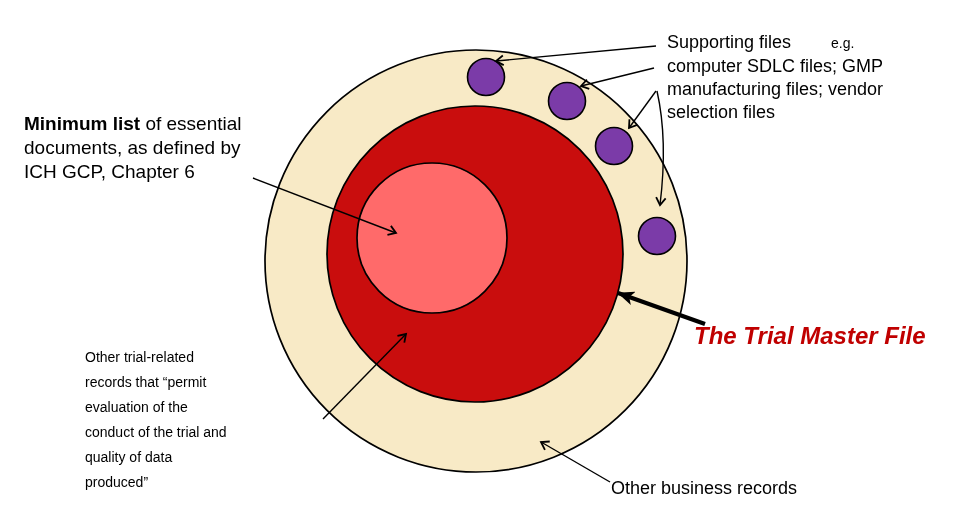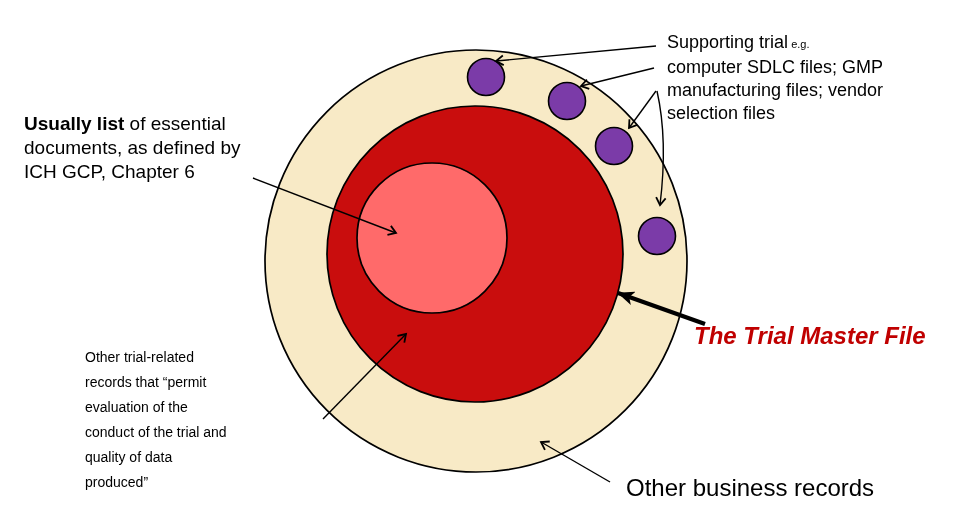--- a/index.html
+++ b/index.html
@@ -33,21 +33,21 @@
     line-height: 24px;
   }
   .minimum-list-label b { font-weight: bold; }
   .supporting-files-label {
     left: 667px;
     top: 31px;
     width: 260px;
     font-size: 18px;
     line-height: 23px;
   }
-  .supporting-files-label .eg { font-size: 11px; }
+  .supporting-files-label .eg { font-size: 14px; margin-left: 36px; }
   .outside-scope-label {
     left: 749px;
     top: 140px;
     width: 140px;
     font-size: 19px;
     line-height: 25px;
     font-style: italic;
     color: #7030A0;
   }
   .tmf-title-label {
@@ -63,23 +63,22 @@
     left: 85px;
     top: 345px;
     width: 240px;
     font-size: 14px;
     line-height: 25px;
   }
   .other-business-label {
     left: 611px;
     top: 476px;
     width: 280px;
-    font-size: 24px;
+    font-size: 18px;
     line-height: 24px;
-    margin-left: 15px;
   }
 </style>
 </head>
 <body>
 
 <div class="canvas">
 
   <svg class="diagram-svg" width="961" height="509" viewBox="0 0 961 509" xmlns="http://www.w3.org/2000/svg">
     <defs>
       <marker id="chev" viewBox="0 0 10 10" markerUnits="userSpaceOnUse" markerWidth="12" markerHeight="12" refX="7.6" refY="5" orient="auto">
@@ -103,25 +102,25 @@
     <path d="M323,419 L406,334" fill="none" stroke="#000000" stroke-width="1.4" marker-end="url(#chev)"></path>
     <path d="M610,482 L541,442" fill="none" stroke="#000000" stroke-width="1.4" marker-end="url(#chev)"></path>
     <path d="M656,46 L496,61" fill="none" stroke="#000000" stroke-width="1.4" marker-end="url(#chev)"></path>
     <path d="M654,68 L581,86" fill="none" stroke="#000000" stroke-width="1.4" marker-end="url(#chev)"></path>
     <path d="M656,91 L629,128" fill="none" stroke="#000000" stroke-width="1.4" marker-end="url(#chev)"></path>
     <path d="M657,91 Q668,140 660,205" fill="none" stroke="#000000" stroke-width="1.4" marker-end="url(#chev)"></path>
 
     <path d="M705,324 L618,293" fill="none" stroke="#000000" stroke-width="4.2" marker-end="url(#stealth)"></path>
   </svg>
 
-  <div class="label minimum-list-label"><b>Usually list</b><span> of essential
+  <div class="label minimum-list-label"><b>Minimum list</b><span> of essential
 documents, as defined by
 ICH GCP, Chapter  6</span></div>
 
-  <div class="label supporting-files-label"><span>Supporting trial</span><span class="eg"> e.g.</span><span>
+  <div class="label supporting-files-label"><span>Supporting files</span><span class="eg"> e.g.</span><span>
 computer SDLC files; GMP
 manufacturing files; vendor
 selection files</span></div>
 
 
   <div class="label tmf-title-label">The Trial Master File</div>
 
   <div class="label other-trial-label">Other trial-related
 records that “permit
 evaluation of the

